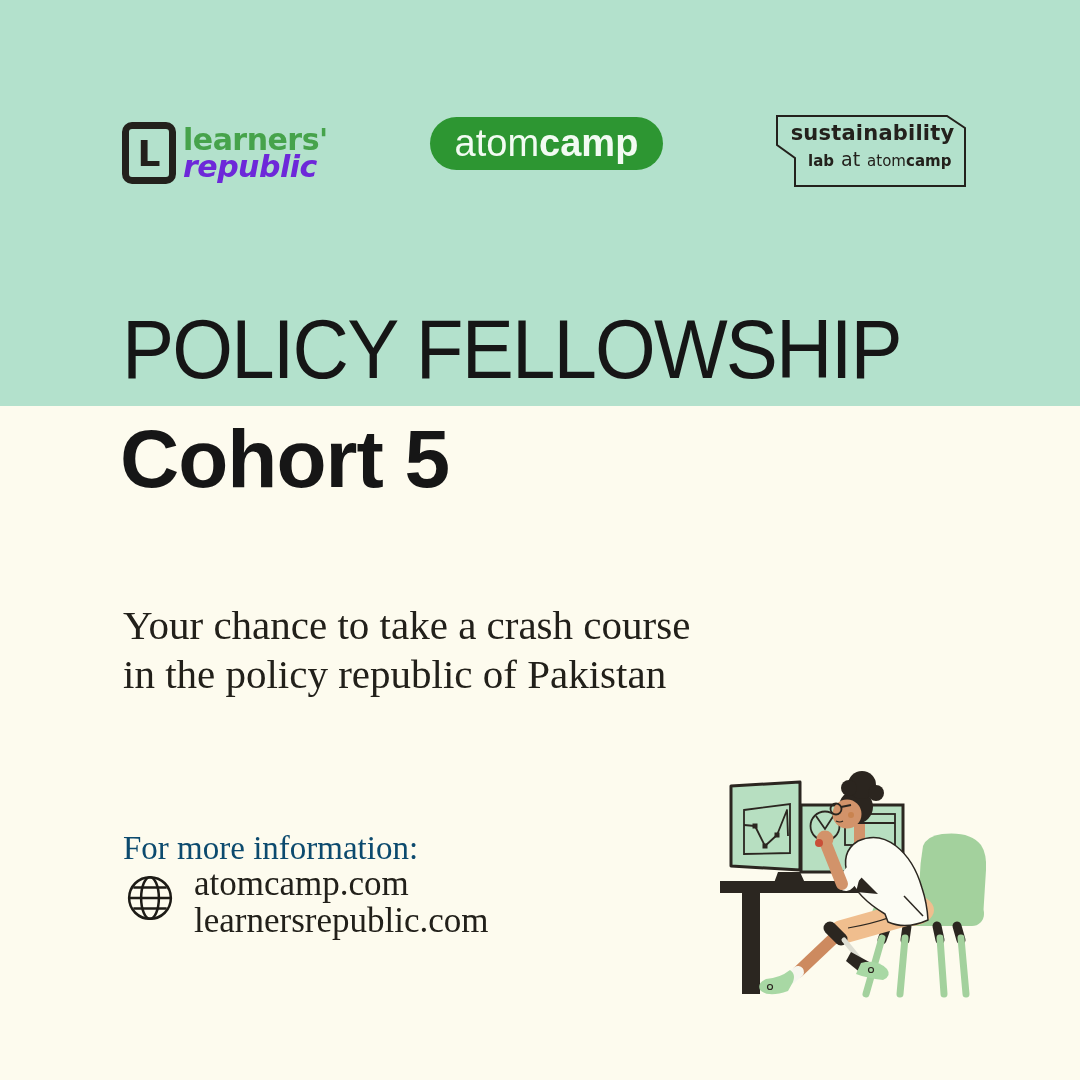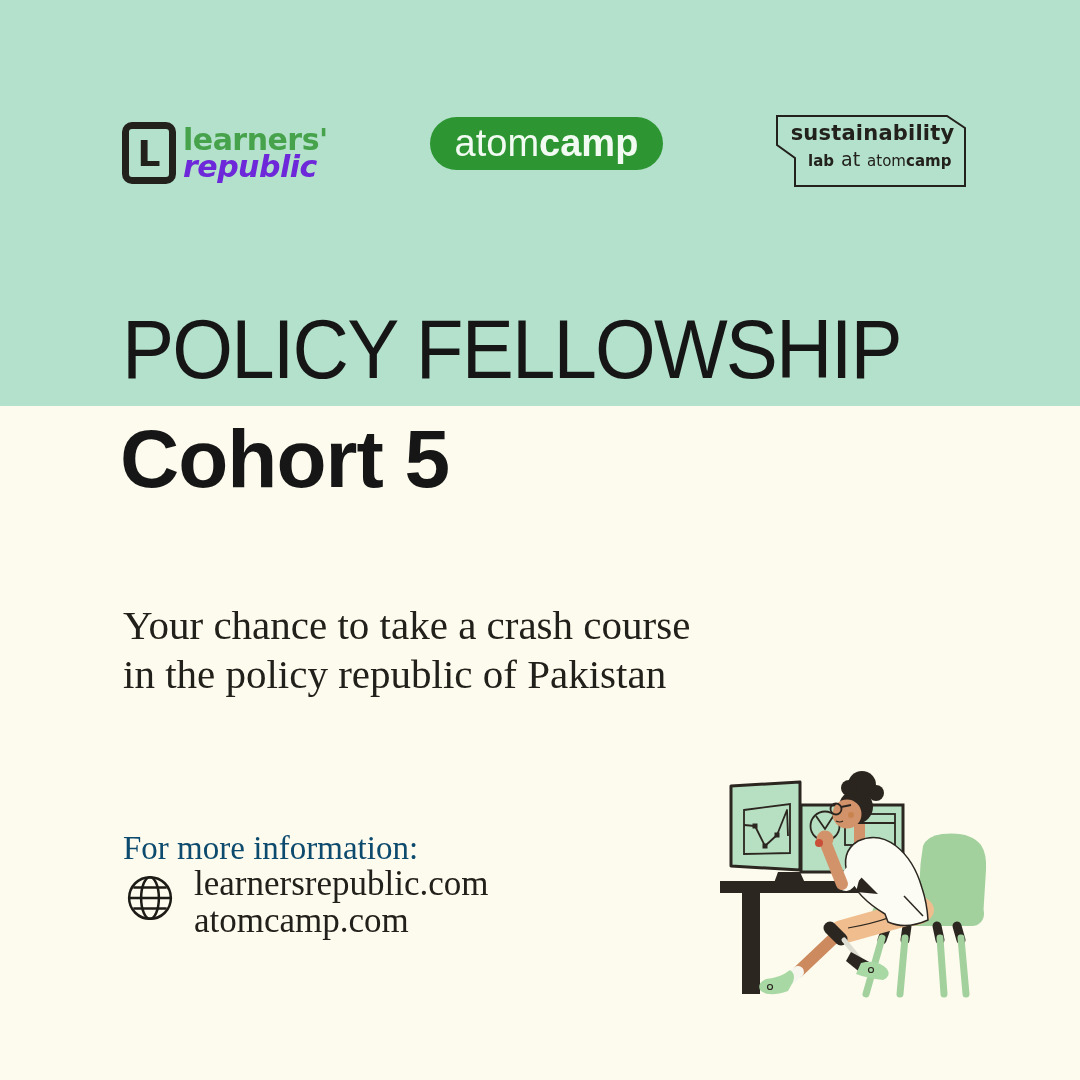--- a/index.html
+++ b/index.html
@@ -125,22 +125,22 @@
   <svg class="globe" viewBox="0 0 46 46">
     <g fill="none" stroke="#1d1b16" stroke-width="2.4">
       <circle cx="23" cy="23" r="20"></circle>
       <ellipse cx="23" cy="23" rx="8.5" ry="20"></ellipse>
       <line x1="3" y1="23" x2="43" y2="23"></line>
       <line x1="7" y1="13" x2="39" y2="13"></line>
       <line x1="7" y1="33" x2="39" y2="33"></line>
     </g>
   </svg>
   <div class="urls">
+    <div>atomcamp.com</div>
     <div>learnersrepublic.com</div>
-    <div>atomcamp.com</div>
   </div>
 
   <svg class="illus" width="340" height="290" viewBox="0 0 340 290">
 
     <g>
       <path d="M 233,98 Q 237,88 252,86 Q 280,83 291,97 Q 297,106 296,122 L 293,170 L 231,168 Q 227,132 233,98 Z" fill="#a3d19d"></path>
       <rect x="182" y="154" width="112" height="24" rx="12" fill="#a3d19d"></rect>
       <g stroke="#2b2620" stroke-width="9" stroke-linecap="round">
         <line x1="197" y1="178" x2="192" y2="192"></line>
         <line x1="217" y1="178" x2="215" y2="192"></line>

